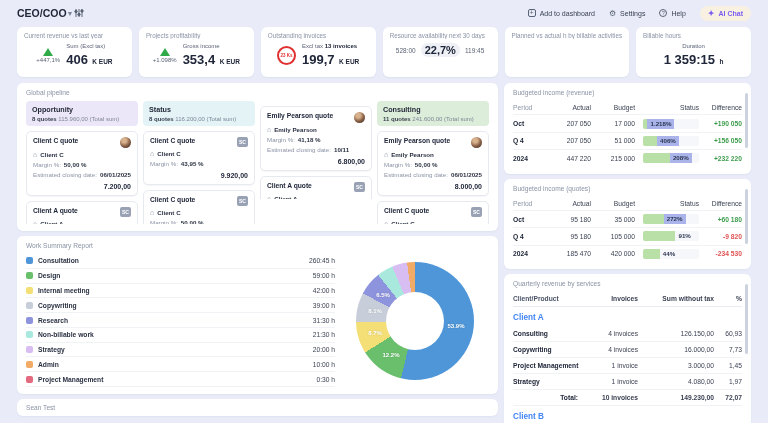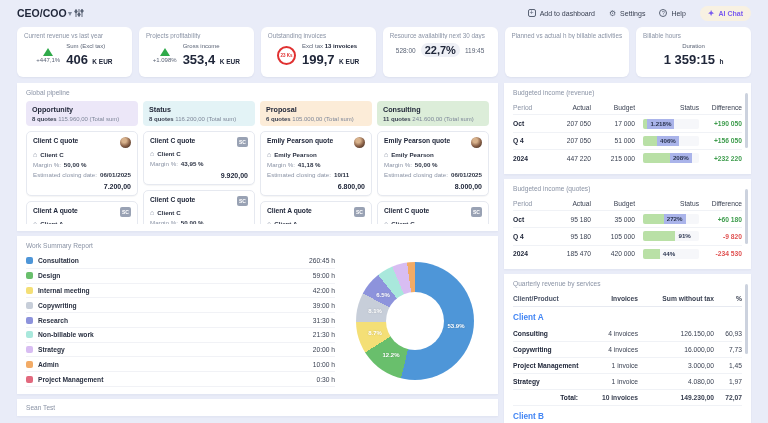--- a/index.html
+++ b/index.html
@@ -35,21 +35,21 @@
   .ring { width:19px; height:19px; border:2.5px solid #e03131; border-radius:50%; display:flex; align-items:center; justify-content:center; font-size:4.5px; font-weight:bold; color:#e03131; flex-shrink:0; }
   .kpi-triple { display:flex; align-items:center; justify-content:center; gap:5px; margin-top:4px; }
   .kpi-side { font-size:6.5px; color:#5a6375; }
   .kpi-center { font-size:11px; font-weight:bold; color:#20273a; background:#eef0f6; border-radius:7px; padding:1px 4px; }
   .kpi-duration { text-align:center; }
 
   
   .main { margin:0 17px; display:flex; gap:6px; }
   .col-left { width:481px; flex-shrink:0; }
   .col-right { flex:1; min-width:0; }
-  .panel { background:#fff; border-radius:0; padding:6px 9px 7px; margin-bottom:5px; box-shadow:0 1px 2px rgba(40,50,90,.05); position:relative; }
+  .panel { background:#fff; border-radius:6px; padding:6px 9px 7px; margin-bottom:5px; box-shadow:0 1px 2px rgba(40,50,90,.05); position:relative; }
   .panel-title { font-size:6.6px; color:#8a93a5; margin-bottom:5px; }
   .scroll-thumb { position:absolute; right:3px; width:3px; background:#ccd2de; border-radius:2px; }
 
   
   .kanban { display:grid; grid-template-columns:repeat(4,1fr); gap:5px; }
   .k-head { border-radius:4px; padding:4px 6px; }
   .k-name { font-size:7.2px; font-weight:bold; color:#23293a; }
   .k-sub { font-size:6px; color:#7d8698; margin-top:2px; white-space:nowrap; overflow:hidden; }
   .k-count { font-weight:bold; color:#3a4152; }
   .k-body { height:93px; overflow:hidden; display:flex; flex-direction:column; gap:5px; margin-top:5px; }
@@ -279,24 +279,20 @@
                 </div>
               <div class="qrow">
                   <span>Margin %:</span>
                   <span class="qval">50,00 %</span>
                 </div>
             </div>
           </div>
         </div>
 
         <div>
-          <div class="k-head" style="background: rgb(252, 236, 216);">
-            <div class="k-name">Proposal</div>
-            <div class="k-sub"><span class="k-count">6 quotes</span> <span>105.000,00 (Total sum)</span></div>
-          </div>
           <div class="k-body">
             <div class="qcard">
               <div class="qcard-top">
                   <span class="qtitle">Emily Pearson quote</span>
                 <span class="avatar-photo"></span>
                 </div>
               <div class="qrow">
                   <span class="home-ic">⌂</span>
                   <span class="qval">Emily Pearson</span>
                 </div>

